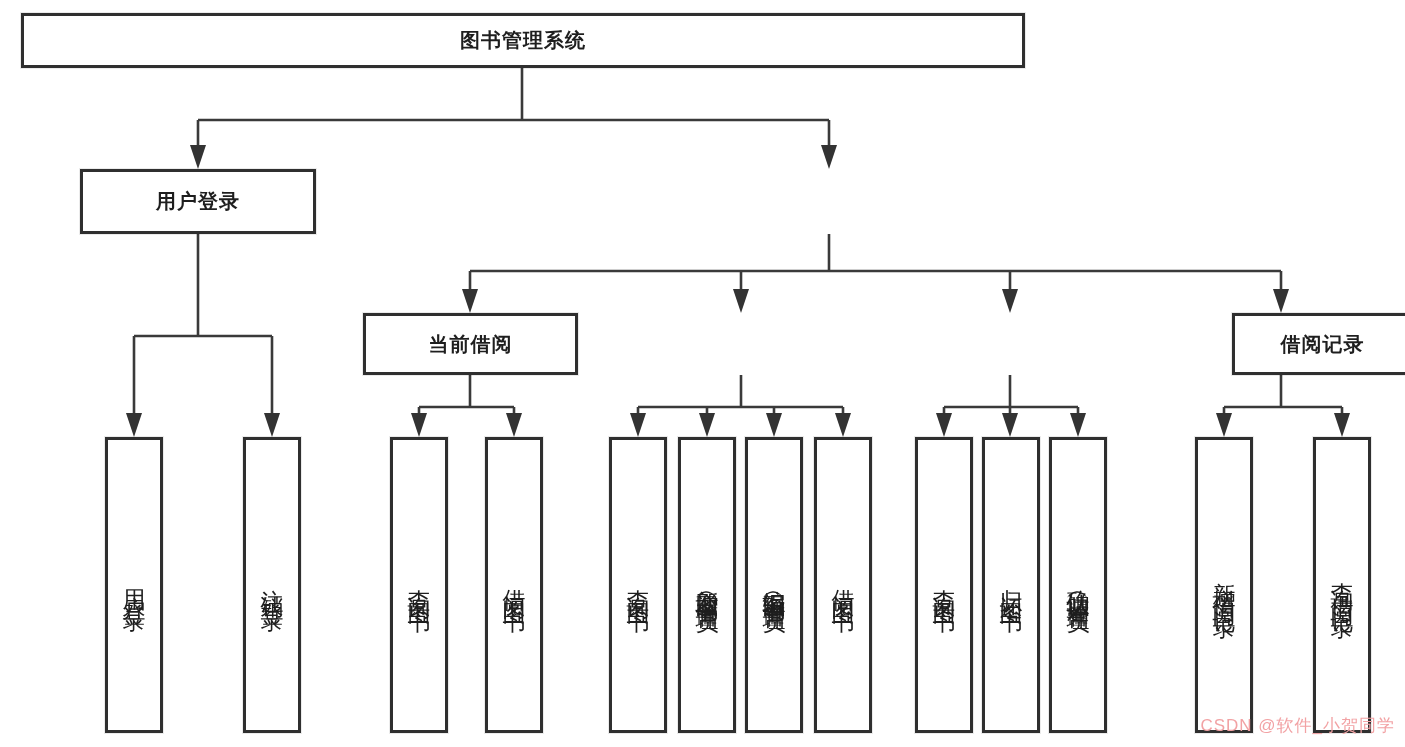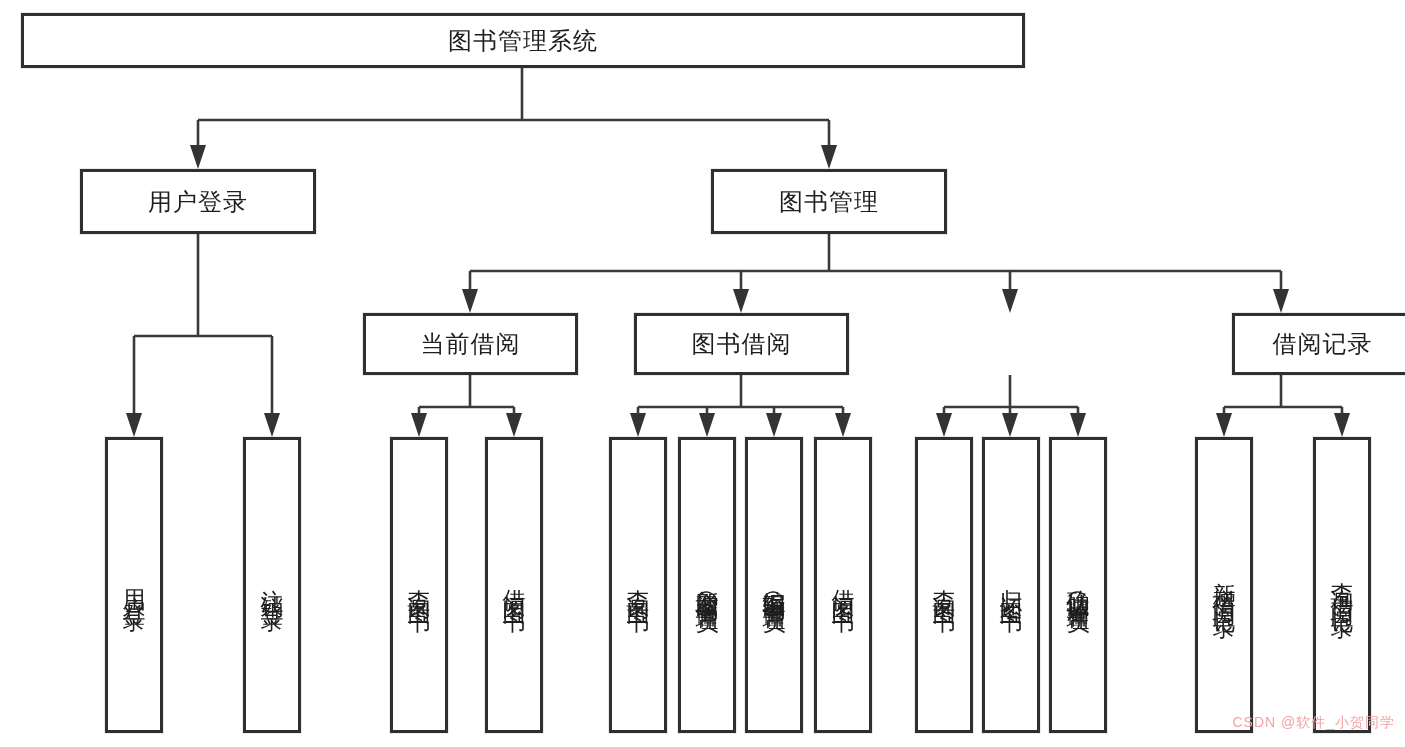--- a/index.html
+++ b/index.html
@@ -8,31 +8,31 @@
     font-family:"Liberation Sans","DejaVu Sans",sans-serif;
     color:#1e1e1e;
   }
   .stage{position:absolute;inset:0;width:1405px;height:747px;}
   svg.wires{position:absolute;left:0;top:0;z-index:1;}
   .node{
     position:absolute;box-sizing:border-box;background:#ffffff;
     border:3px solid #2f2f2f;display:flex;align-items:center;justify-content:center;
     z-index:2;box-shadow:0 0 0 1px rgba(0,0,0,0.08);
   }
-  .node.h{font-size:24px;letter-spacing:1px;}
+  .node.h{font-size:20px;letter-spacing:1px;font-weight:bold;}
   .node.v{width:58px;height:296px;top:437px;}
   .vtext{
     writing-mode:vertical-rl;text-orientation:mixed;
     font-size:23px;letter-spacing:7px;line-height:1;
     white-space:nowrap;
   }
   .node.v.long .vtext{letter-spacing:3px;}
   .watermark{
     position:absolute;z-index:3;right:10px;top:714px;
-    font-size:14px;color:#f2a2a4;letter-spacing:1px;
+    font-size:17px;color:#f2a2a4;letter-spacing:1px;
     font-family:"Liberation Sans","DejaVu Sans",sans-serif;
     margin-left:14px;
   }
 </style>
 </head>
 <body>
 
 <div class="stage">
 
   <svg class="wires" width="1405" height="747" viewBox="0 0 1405 747">
@@ -101,29 +101,23 @@
     </g>
   </svg>
 
   <div class="node h" style="left:21px;top:13px;width:1004px;height:55px">
     <span>图书管理系统</span>
   </div>
 
   <div class="node h" style="left:80px;top:169px;width:236px;height:65px">
     <span>用户登录</span>
   </div>
-  <div class="node h" style="left:711px;top:169px;width:236px;height:65px">
-    <span>图书管理</span>
-  </div>
 
   <div class="node h" style="left:363px;top:313px;width:215px;height:62px">
     <span>当前借阅</span>
-  </div>
-  <div class="node h" style="left:634px;top:313px;width:215px;height:62px">
-    <span>图书借阅</span>
   </div>
   <div class="node h" style="left:1232px;top:313px;width:181px;height:62px">
     <span>借阅记录</span>
   </div>
 
   <div class="node v" style="left:105px">
     <span class="vtext">用户登录</span>
   </div>
   <div class="node v" style="left:243px">
     <span class="vtext">注销登录</span>

